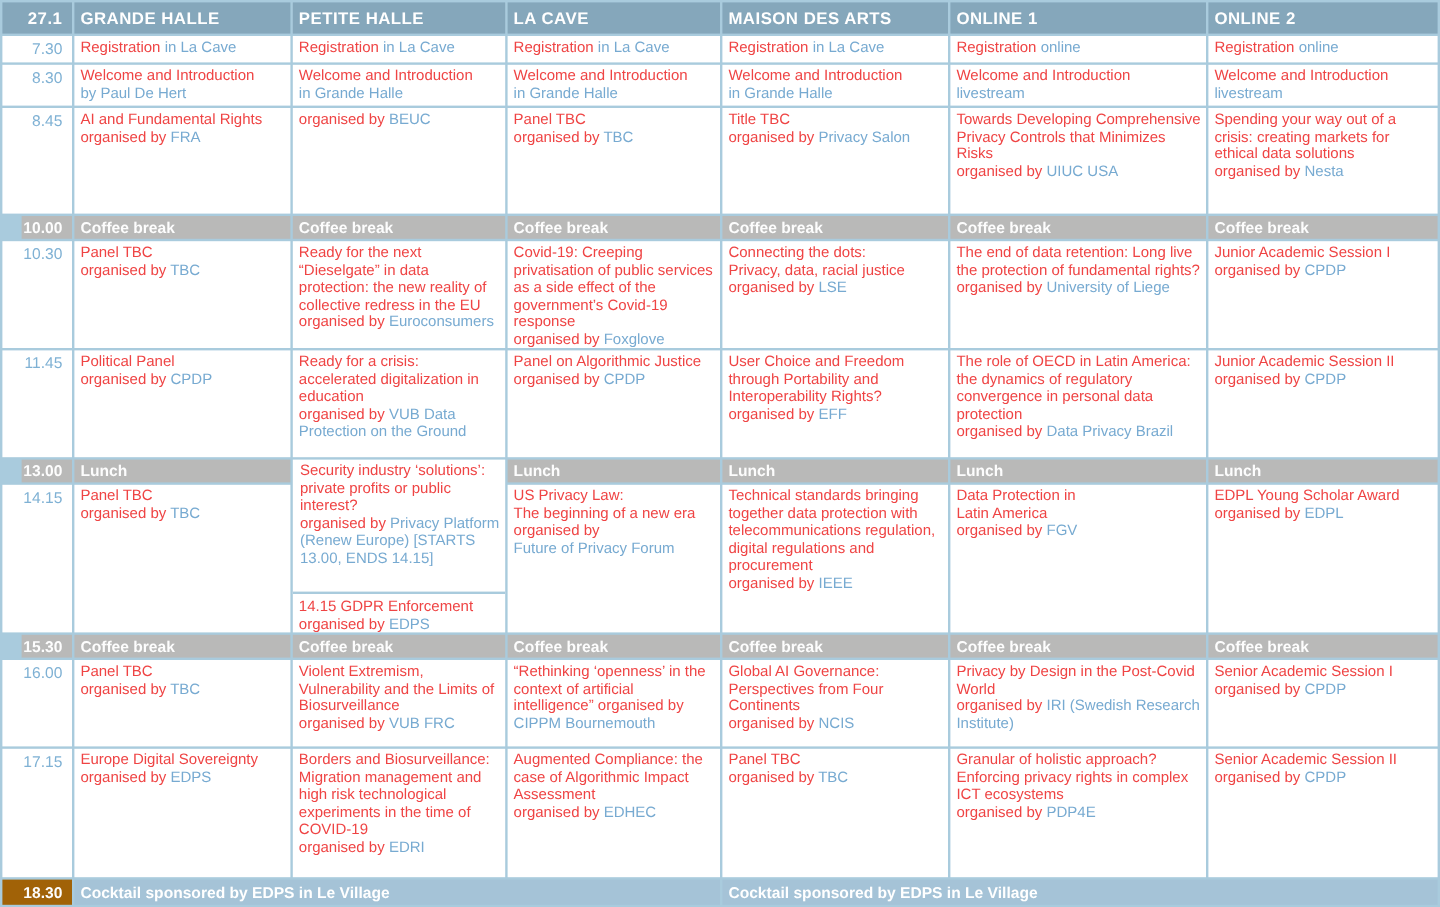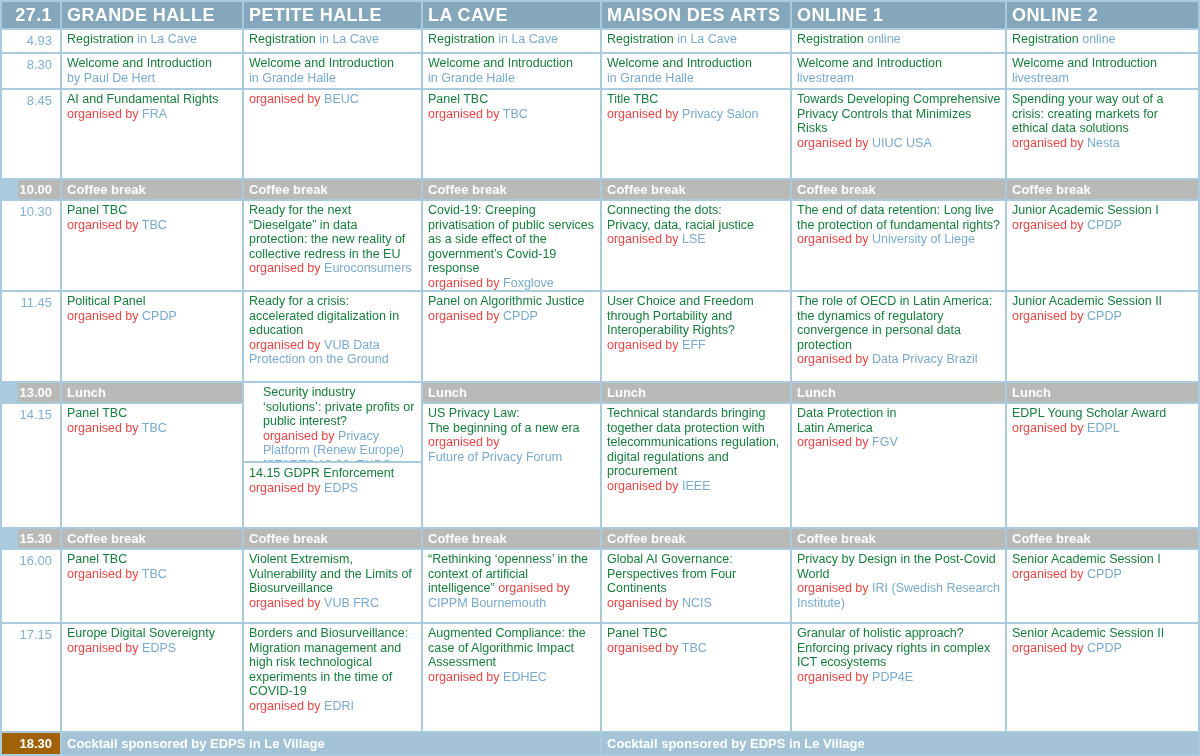--- a/index.html
+++ b/index.html
@@ -11,21 +11,21 @@
     display:grid;
     grid-template-columns:58px 180px 177px 177px 188px 213px 1fr;
     grid-template-rows:26px 22px 34px 88px 19px 89px 89px 19px 123px 19px 72px 107px 21px;
     gap:2px;
     padding:2px;
     background:#a9cbdd;
     font-family:"Liberation Sans", sans-serif;
   }
   .hcell{
     background:#85a7bb;color:#fff;
-    font-size:18px;font-weight:bold;letter-spacing:.4px;
+    font-size:14px;font-weight:bold;letter-spacing:.4px;
     display:flex;align-items:center;
     padding-left:5px;
     white-space:nowrap;overflow:hidden;
   }
   .hcell.time{justify-content:flex-end;padding-right:8px;padding-left:0;}
   .tcell{
     background:#fff;color:#7fb1d4;
     font-size:13px;
     display:flex;justify-content:flex-end;align-items:flex-start;
     padding:3px 8px 0 0;
@@ -34,64 +34,64 @@
   .tcell.break-bg{background:#b9b9b8;margin-left:16px;}
   .tcell.cocktail-bg{background:#a16207;}
   .cell{
     background:#fff;
     font-size:12.5px;line-height:14.6px;
     color:#3c3c3b;
     padding:2px 4px 0 5px;
     white-space:pre-line;
     overflow:hidden;
   }
-  .seg-d{color:#15803d;}
+  .seg-d{color:#ef4444;}
   .seg-g{color:#ef4444;}
   .seg-b{color:#77aad1;}
   .bcell{
     background:#b9b9b8;color:#fdfdfd;
     font-size:13px;font-weight:bold;
     display:flex;align-items:center;
     padding-left:5px;white-space:nowrap;overflow:hidden;
   }
   .ccell{
     background:#a5c3d7;color:#fff;
     font-size:13px;font-weight:bold;
     display:flex;align-items:center;
     padding-left:5px;white-space:nowrap;overflow:hidden;
   }
   .spancell{
     background:#fff;
     display:flex;flex-direction:column;
     padding:0;overflow:hidden;
   }
   .spancell .upper{
-    height:80px;flex:none;
+    height:112px;flex:none;
     border-bottom:2px solid #a9cbdd;
-    padding:2px 4px 0 19px;
+    padding:2px 4px 0 6px;
     font-size:12.5px;line-height:14.6px;white-space:pre-line;overflow:hidden;
   }
   .spancell .lower{
     flex:1;
     padding:3px 4px 0 5px;
     font-size:12.5px;line-height:14.6px;white-space:pre-line;overflow:hidden;
   }
 </style>
 </head>
 <body>
 
 <div class="schedule" id="grid">
   <div class="hcell time">27.1</div>
   <div class="hcell">GRANDE HALLE</div>
   <div class="hcell">PETITE HALLE</div>
   <div class="hcell">LA CAVE</div>
   <div class="hcell">MAISON DES ARTS</div>
   <div class="hcell">ONLINE 1</div>
   <div class="hcell">ONLINE 2</div>
-<div class="tcell" style="grid-area: 2 / 1;">4.93</div>
+<div class="tcell" style="grid-area: 2 / 1;">7.30</div>
     <div class="cell" style="grid-area: 2 / 2;"><span class="seg-d">Registration </span><span class="seg-b">in La Cave</span></div>
     <div class="cell" style="grid-area: 2 / 3;"><span class="seg-d">Registration </span><span class="seg-b">in La Cave</span></div>
     <div class="cell" style="grid-area: 2 / 4;"><span class="seg-d">Registration </span><span class="seg-b">in La Cave</span></div>
     <div class="cell" style="grid-area: 2 / 5;"><span class="seg-d">Registration </span><span class="seg-b">in La Cave</span></div>
     <div class="cell" style="grid-area: 2 / 6;"><span class="seg-d">Registration </span><span class="seg-b">online</span></div>
     <div class="cell" style="grid-area: 2 / 7;"><span class="seg-d">Registration </span><span class="seg-b">online</span></div>
     <div class="tcell" style="grid-area: 3 / 1;">8.30</div>
     <div class="cell" style="grid-area: 3 / 2;"><span class="seg-d">Welcome and Introduction
 </span><span class="seg-b">by Paul De Hert</span></div>
     <div class="cell" style="grid-area: 3 / 3;"><span class="seg-d">Welcome and Introduction

